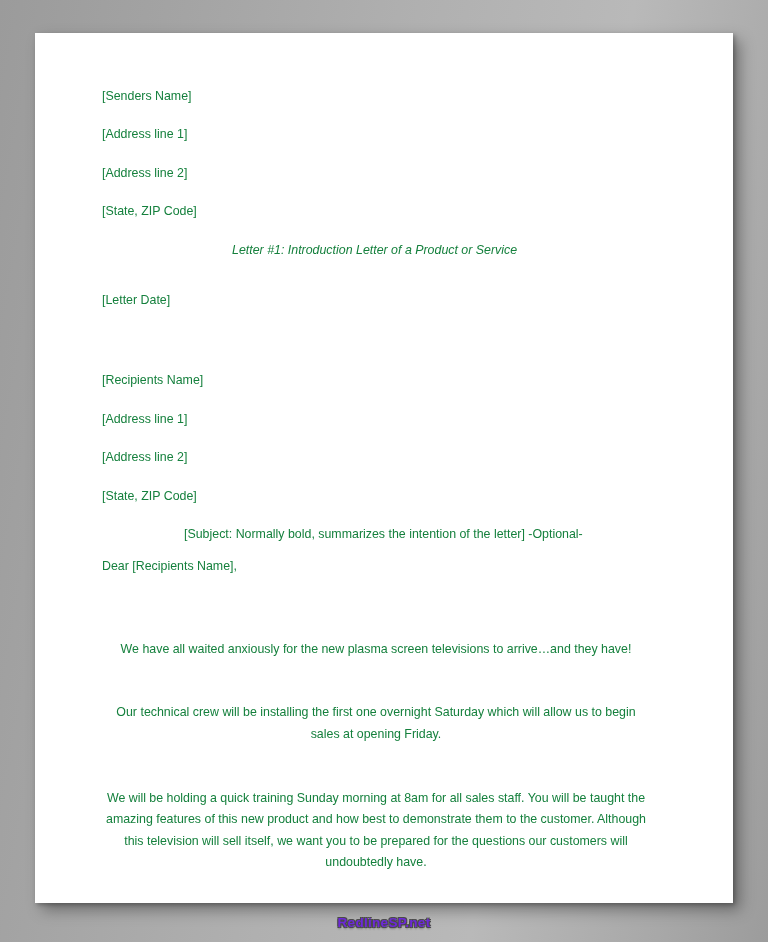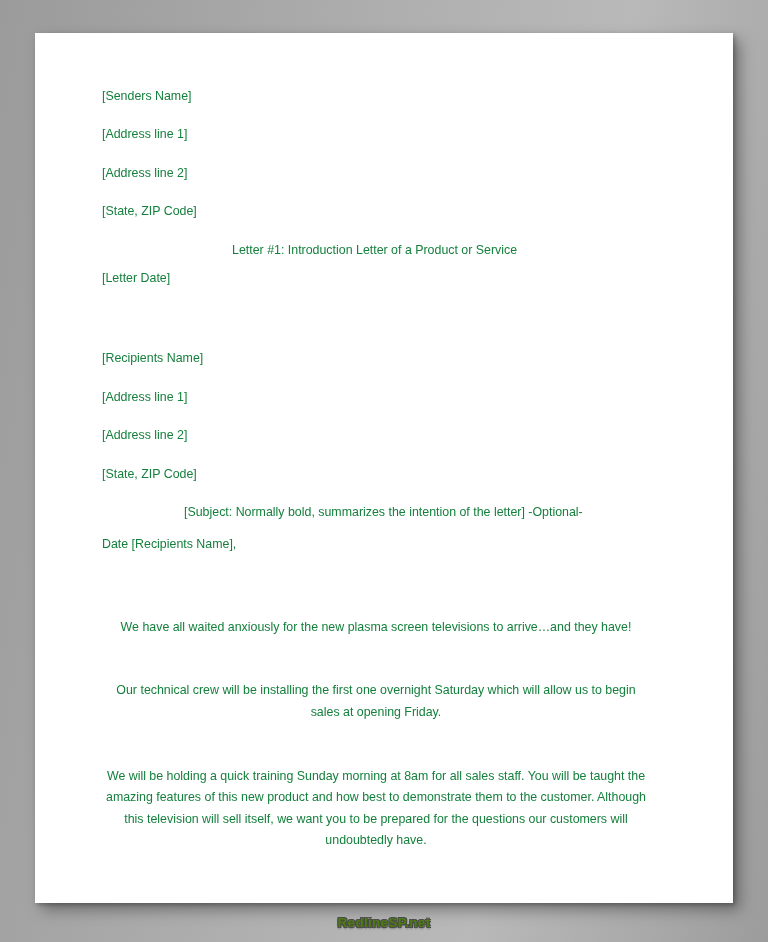--- a/index.html
+++ b/index.html
@@ -37,23 +37,24 @@
     color: #15803d;
     line-height: 1.45;
   }
 
   .addr-line {
     margin: 0 0 20.5px 0;
     white-space: nowrap;
   }
 
   .letter-title {
-    margin: 0 0 10px 0;
+    margin: 0 0 32px 0;
     padding-left: 130px;
     white-space: nowrap;
+    font-style: italic;
   }
 
   .date-line {
     margin: 0 0 20.5px 0;
   }
 
   .gap-after-date { height: 42px; }
 
   .subject-line {
     margin: 0 0 14px 0;
@@ -81,21 +82,21 @@
     bottom: 0;
     width: 768px;
     height: 39px;
     display: flex;
     align-items: center;
     justify-content: center;
   }
   #watermark-text {
     font-size: 13.5px;
     font-weight: bold;
-    color: #4d7c0f;
+    color: #6d28d9;
     letter-spacing: 0.3px;
     text-shadow:
       -1px -1px 0 #4a4a4a,
        1px -1px 0 #4a4a4a,
       -1px  1px 0 #4a4a4a,
        1px  1px 0 #4a4a4a,
        0    2px 2px rgba(0,0,0,0.35);
   }
 </style>
 </head>
@@ -115,21 +116,21 @@
 
     <div class="gap-after-date"></div>
 
     <p class="addr-line">[Recipients Name]</p>
     <p class="addr-line">[Address line 1]</p>
     <p class="addr-line">[Address line 2]</p>
     <p class="addr-line">[State, ZIP Code]</p>
 
     <p class="subject-line">[Subject: Normally bold, summarizes the intention of the letter] -Optional-</p>
 
-    <p class="salutation">Date [Recipients Name],</p>
+    <p class="salutation">Dear [Recipients Name],</p>
 
     <div class="para-gap"></div>
     <p class="body-para">We have all waited anxiously for the new plasma screen televisions to arrive…and they have!</p>
 
     <div class="para-gap"></div>
     <p class="body-para">Our technical crew will be installing the first one overnight Saturday which will allow us to begin sales at opening Friday.</p>
 
     <div class="para-gap"></div>
     <p class="body-para">We will be holding a quick training Sunday morning at 8am for all sales staff. You will be taught the amazing features of this new product and how best to demonstrate them to the customer. Although this television will sell itself, we want you to be prepared for the questions our customers will undoubtedly have.</p>
 

